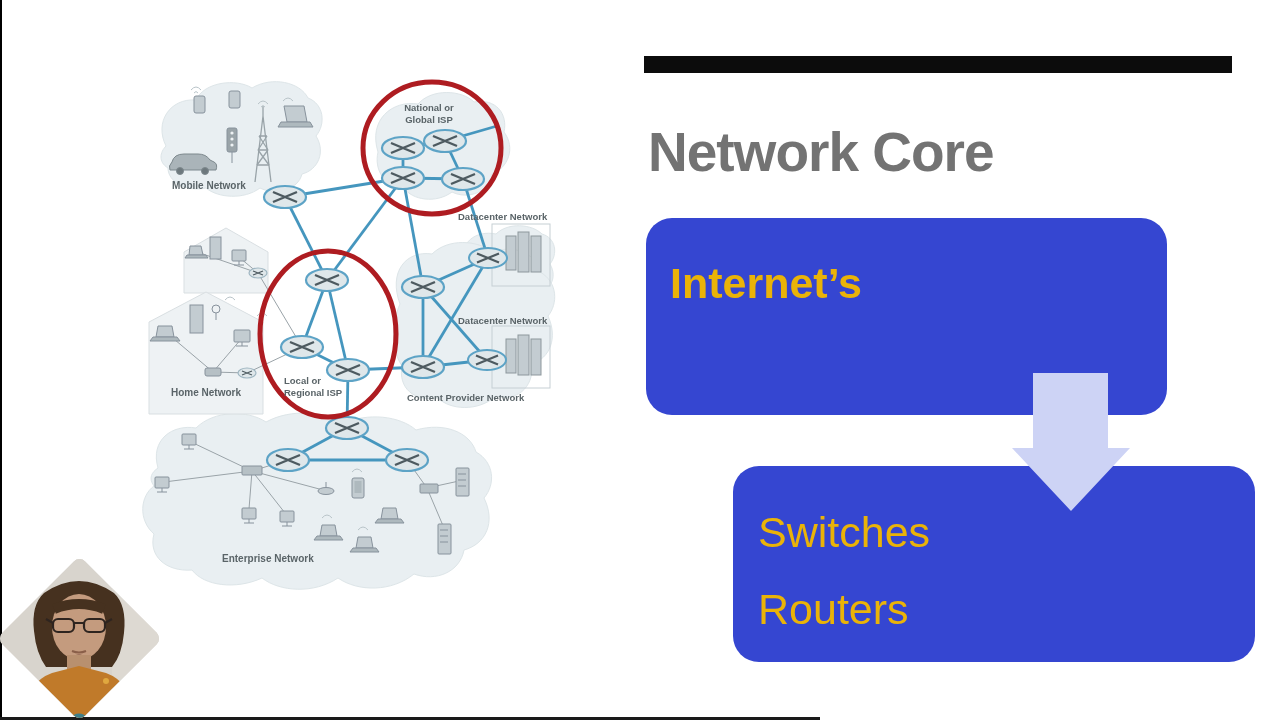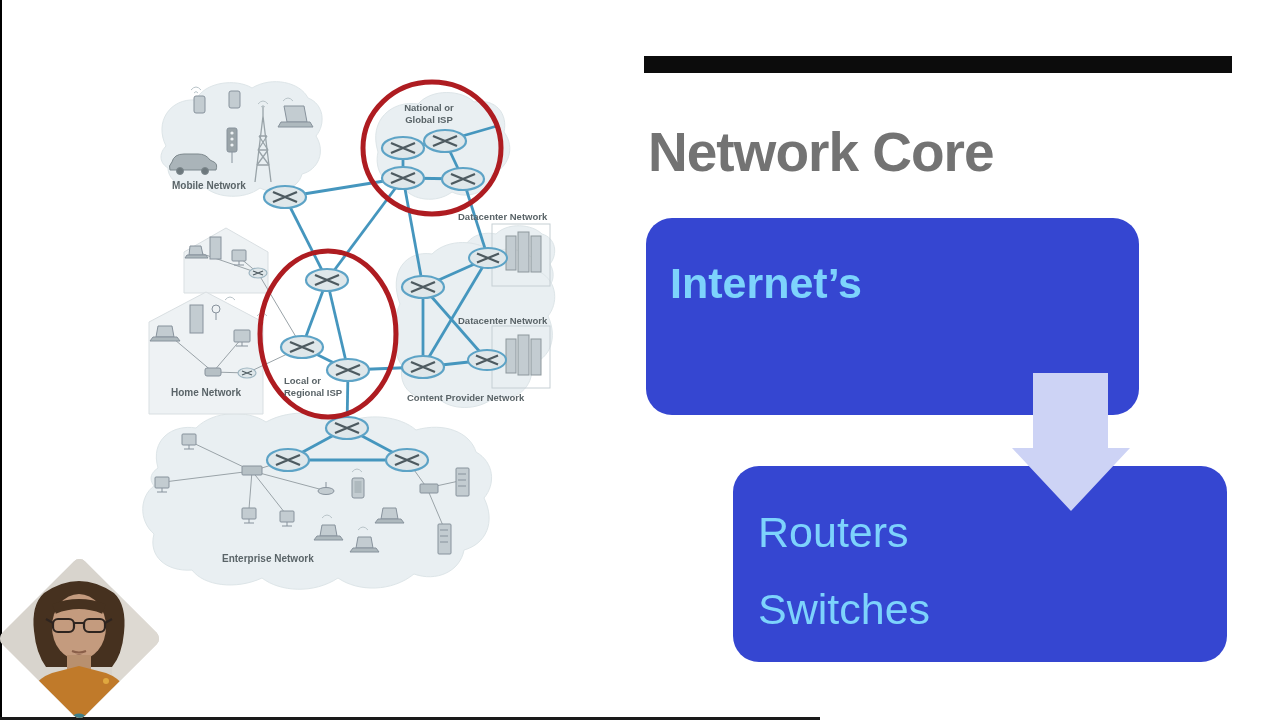--- a/index.html
+++ b/index.html
@@ -4,21 +4,21 @@
 <style>
   html,body{margin:0;padding:0;background:#ffffff;}
   #stage{position:relative;width:1280px;height:720px;background:#ffffff;overflow:hidden;
          font-family:"Liberation Sans",sans-serif;}
   .edge-left{position:absolute;left:0;top:0;width:2px;height:720px;background:#000;}
   .edge-bottom{position:absolute;left:0;top:717px;width:820px;height:3px;background:#1a1a1a;}
   
   .accent-bar{position:absolute;left:644px;top:56px;width:588px;height:17px;background:#0c0c0c;}
   .slide-title{position:absolute;left:648px;top:120px;font-size:55px;font-weight:700;color:#737373;
                letter-spacing:-1px;}
-  .card{position:absolute;background:#3546d1;border-radius:26px;color:#7dd3fc;}
+  .card{position:absolute;background:#3546d1;border-radius:26px;color:#eab308;padding-left:28px;}
   .card1{left:646px;top:218px;width:493px;height:197px;}
   .card1 .card-text{position:absolute;left:24px;top:38px;font-size:43px;font-weight:700;line-height:55px;}
   .card2{left:733px;top:466px;width:494px;height:196px;}
   .card2 .card-text{position:absolute;left:25px;top:28px;font-size:43px;font-weight:400;line-height:77px;}
   .overlay-svg{position:absolute;left:0;top:0;width:1280px;height:720px;pointer-events:none;}
   
   .dlabel{font-family:"Liberation Sans",sans-serif;font-weight:700;}
   
   .webcam{position:absolute;left:21px;top:580px;width:117px;height:117px;transform:rotate(45deg);
           border-radius:8px;overflow:hidden;background:#d8d4cd;}
@@ -302,22 +302,22 @@
   <div class="slide-title">Network Core</div>
 
   <div class="card card1">
     <div class="card-text">
       <div>Internet’s</div>
     </div>
   </div>
 
   <div class="card card2">
     <div class="card-text">
+      <div>Switches</div>
       <div>Routers</div>
-      <div>Switches</div>
     </div>
   </div>
 
   <svg class="overlay-svg" viewBox="0 0 1280 720">
     <polygon points="1033,373 1108,373 1108,448 1130,448 1071,511 1012,448 1033,448" fill="#cdd3f5"></polygon>
   </svg>
 
   <div class="webcam">
     <div class="webcam-inner">
       <svg width="171" height="171" viewBox="0 0 171 171">

